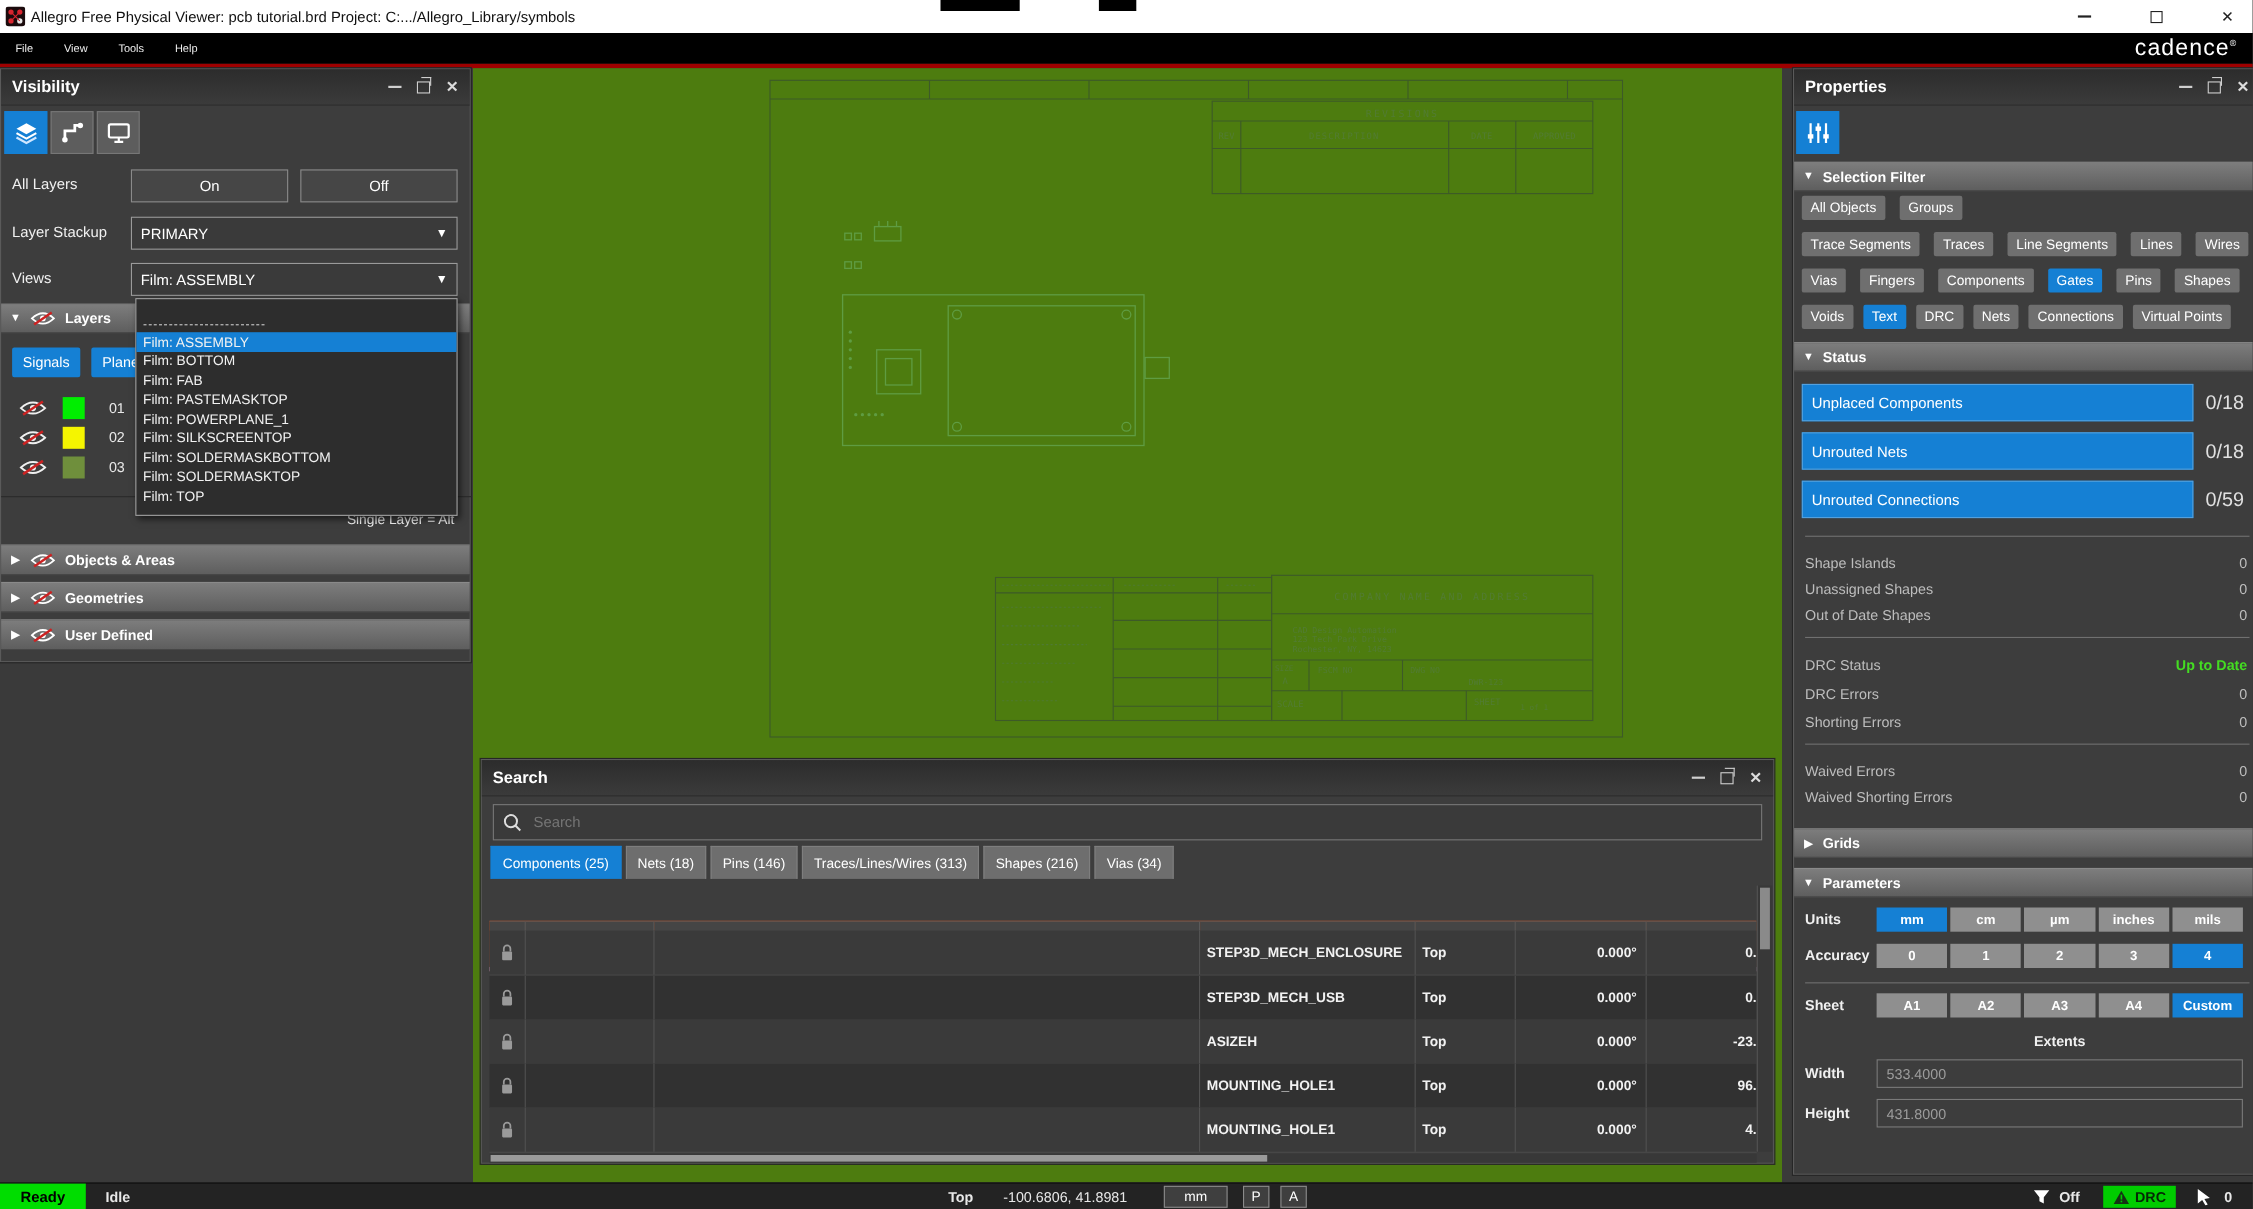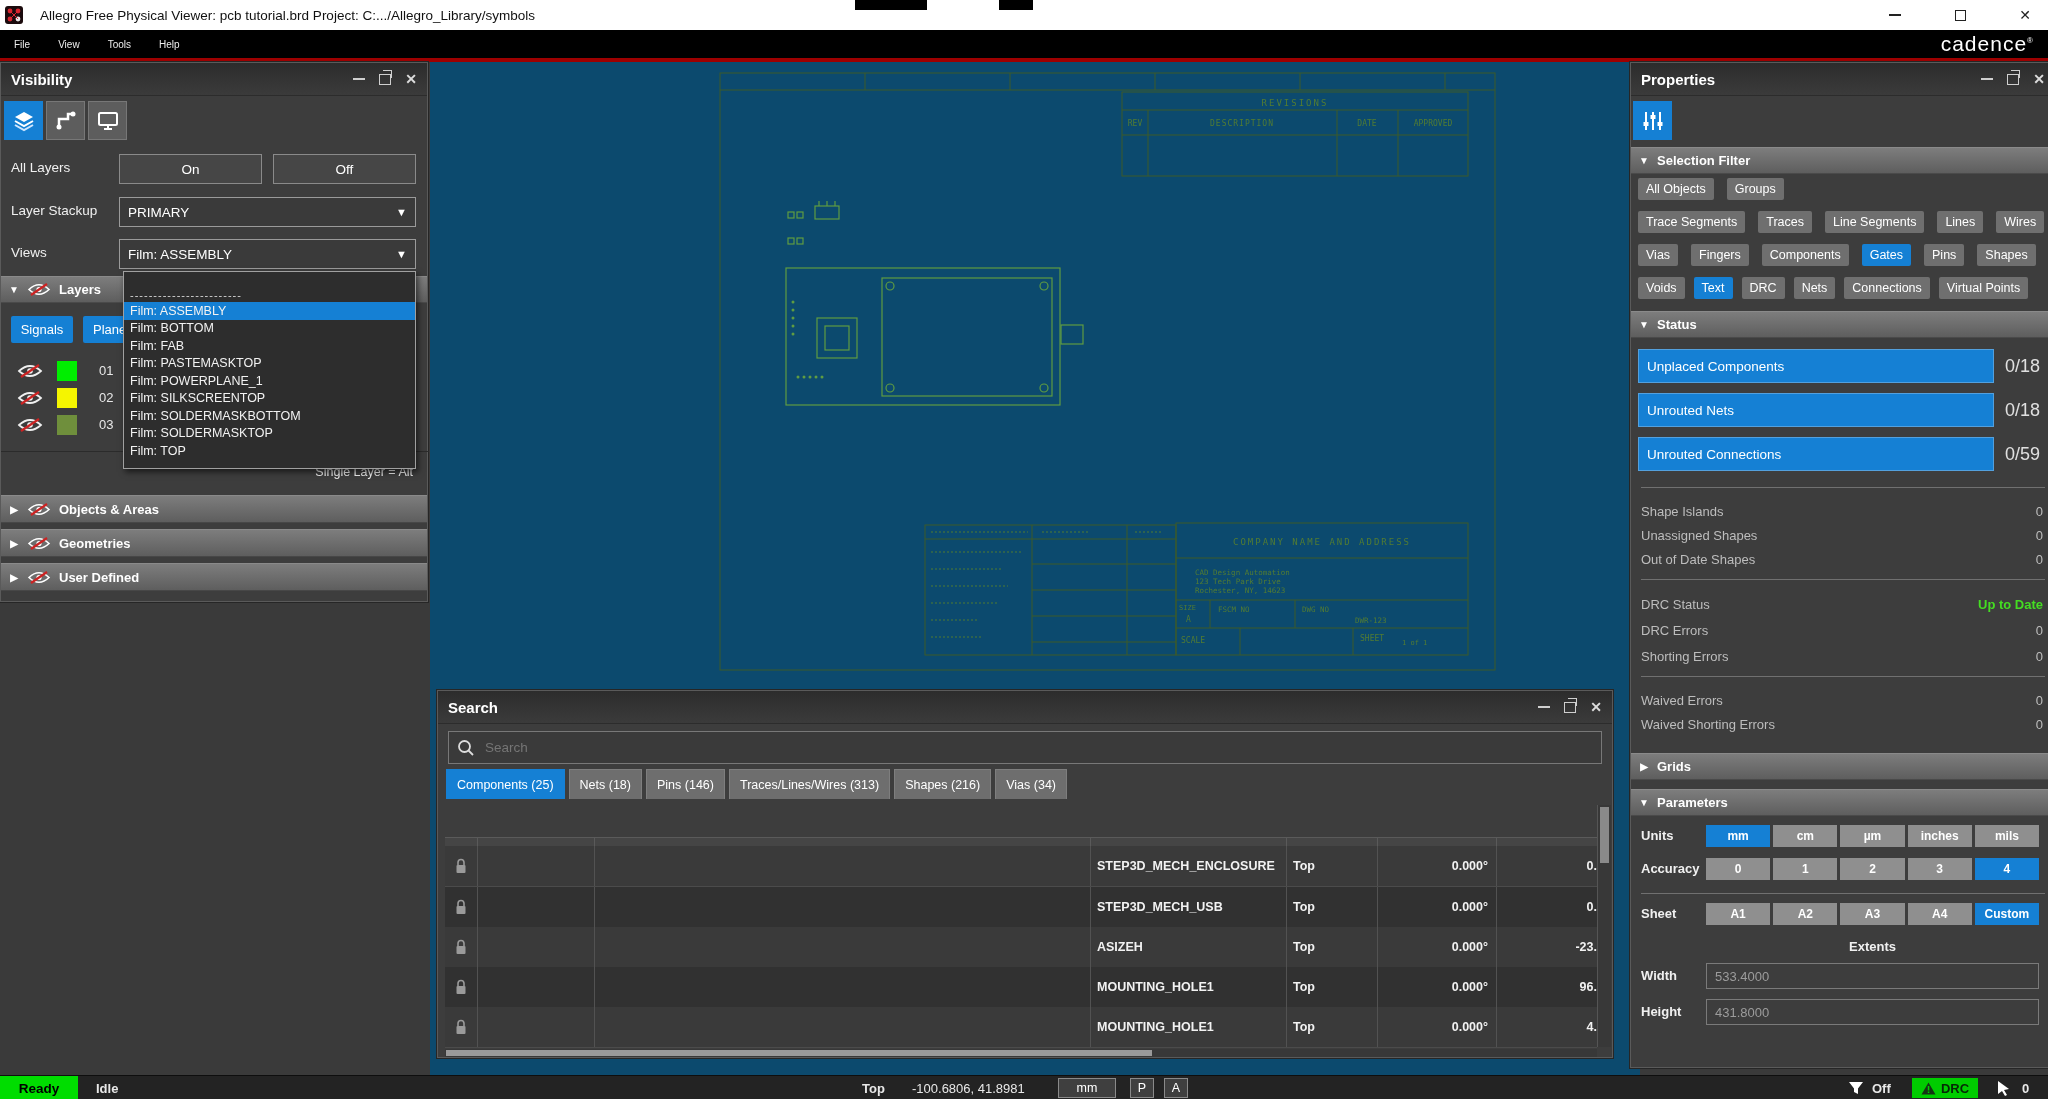--- a/index.html
+++ b/index.html
@@ -67,21 +67,21 @@
 
   <div class="abs titlebar">
     <svg class="abs" style="left:5px;top:6px" width="18" height="18" viewBox="0 0 18 18">
       <rect x="0" y="0" width="18" height="18" rx="3" fill="#1b0b0d"></rect>
       <circle cx="5" cy="5" r="2.4" fill="#d8252f"></circle>
         <circle cx="13" cy="5" r="2.4" fill="#d8252f"></circle>
       <circle cx="5" cy="13" r="2.4" fill="#d8252f"></circle>
         <circle cx="13" cy="13" r="2.4" fill="#fff" opacity="0.9"></circle>
       <path d="M5 5 L13 13 M13 5 L5 13" stroke="#d8252f" stroke-width="1"></path>
     </svg>
-    <span class="ttl" style="margin-left:40px">Allegro Free Physical Viewer: pcb tutorial.brd  Project: C:.../Allegro_Library/symbols</span>
+    <span class="ttl" style="margin-left:28px">Allegro Free Physical Viewer: pcb tutorial.brd  Project: C:.../Allegro_Library/symbols</span>
     <div class="abs" style="left:855px;top:0;width:72px;height:10px;background:#000;"></div>
     <div class="abs" style="left:999px;top:0;width:34px;height:10px;background:#000;"></div>
     <div class="abs wbtn" style="left:1887px;top:7px">
         <div style="width:12px;height:1.5px;background:#222;"></div>
       </div>
     <div class="abs wbtn" style="left:1952px;top:7px">
         <div style="width:9px;height:9px;border:1.5px solid #222;"></div>
       </div>
     <div class="abs wbtn" style="left:2017px;top:7px;color:#222;font-size:14px;">✕</div>
   </div>
@@ -90,21 +90,21 @@
     <span class="menuitem">File</span>
     <span class="menuitem">View</span>
     <span class="menuitem">Tools</span>
     <span class="menuitem">Help</span>
     <span style="margin-left:auto;margin-right:14px;color:#fff;font-size:21px;letter-spacing:1px;">
       <span>cadence</span><sup style="font-size:8px;">®</sup>
     </span>
   </div>
   <div class="abs redline"></div>
 
-  <div class="abs" style="left:430px;top:62px;width:1190px;height:1013px;background:#0c4a6e;padding-left:20px;">
+  <div class="abs" style="left:430px;top:62px;width:1190px;height:1013px;background:#4d7c0f;">
     <svg width="1190" height="1013" viewBox="0 0 1190 1013">
 
       <g stroke="#3d5a28" fill="none" stroke-width="1">
         <rect x="270" y="11" width="775" height="597"></rect>
         <line x1="270" y1="28" x2="1045" y2="28"></line>
         <line x1="415" y1="11" x2="415" y2="28"></line>
           <line x1="560" y1="11" x2="560" y2="28"></line>
         <line x1="705" y1="11" x2="705" y2="28"></line>
           <line x1="850" y1="11" x2="850" y2="28"></line>
           <line x1="995" y1="11" x2="995" y2="28"></line>

